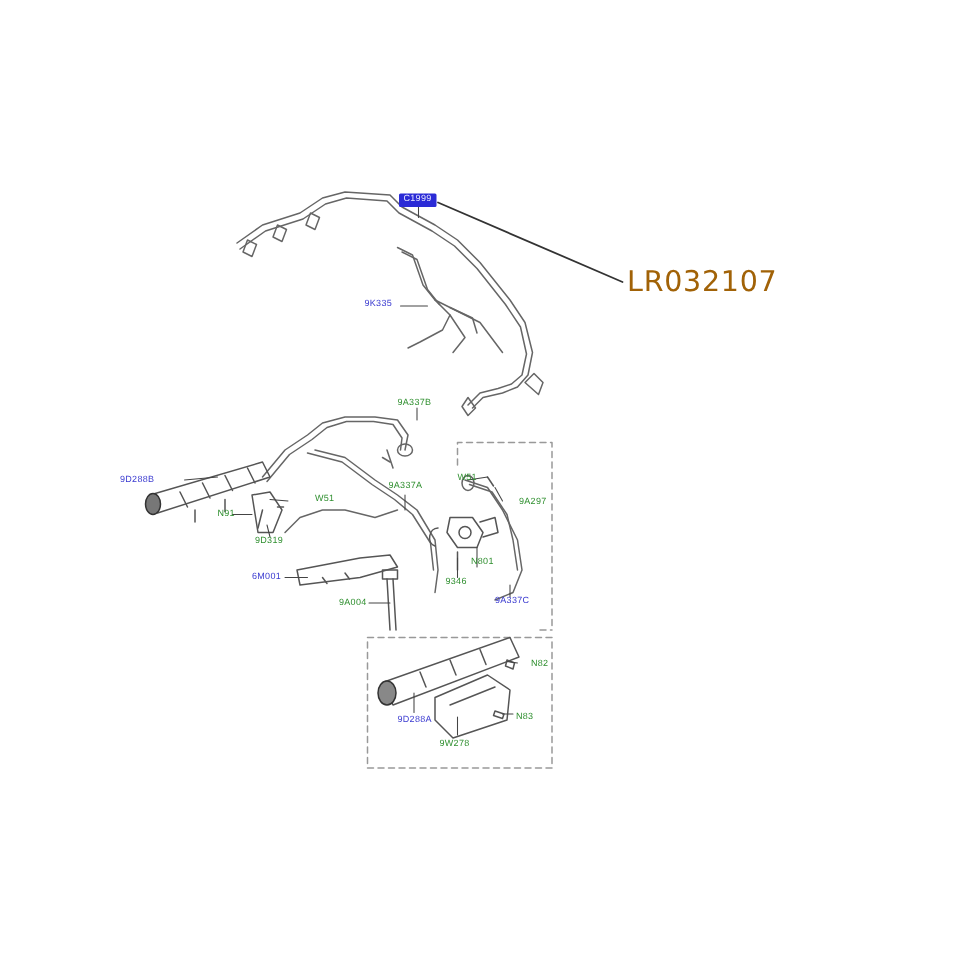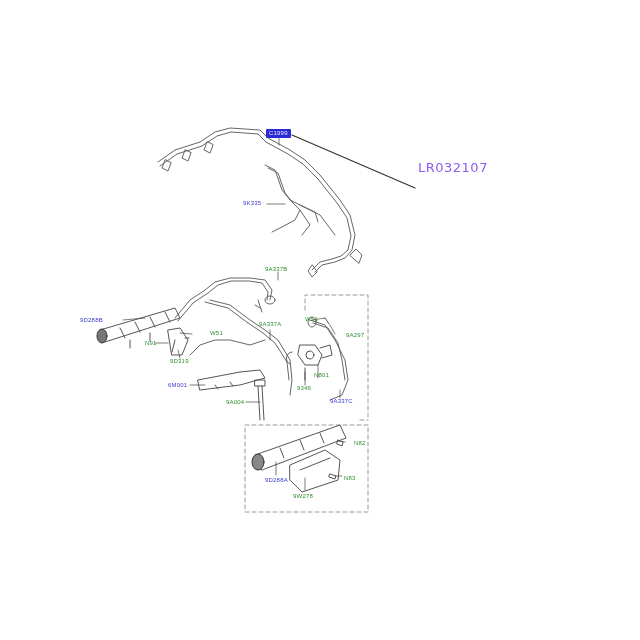--- a/index.html
+++ b/index.html
@@ -2,21 +2,21 @@
 <html><head>
 <meta charset="utf-8">
 <style>
   html,body{margin:0;padding:0;background:#ffffff;}
   body{width:640px;height:640px;position:relative;overflow:hidden;font-family:"DejaVu Sans",sans-serif;}
   svg.diagram{position:absolute;left:0;top:0;width:640px;height:640px;}
   .lbl{position:absolute;font-family:"Liberation Sans",sans-serif;font-size:6px;line-height:7px;white-space:nowrap;letter-spacing:0.2px;}
   .lbl.blue{color:#3a3ad0;}
   .lbl.green{color:#2f8f2f;}
   .lbl.boxed{background:#2b2bd6;color:#e8e8ff;padding:1px 3px;border-radius:1px;}
-  .partno{position:absolute;left:418px;top:160px;font-family:"DejaVu Sans",sans-serif;font-size:13px;color:#8b5cf6;letter-spacing:0.5px;}
+  .partno{position:absolute;left:418px;top:177px;font-family:"DejaVu Sans",sans-serif;font-size:19px;color:#a16207;letter-spacing:0.5px;}
 </style>
 </head>
 <body>
 
 <svg class="diagram" viewBox="0 0 640 640" xmlns="http://www.w3.org/2000/svg">
   <g fill="none" stroke="#555" stroke-width="1" stroke-linecap="round" stroke-linejoin="round">
 
     <line x1="292" y1="135" x2="415" y2="188" stroke="#333" stroke-width="1.2"></line>
 
     <g stroke="#666">

